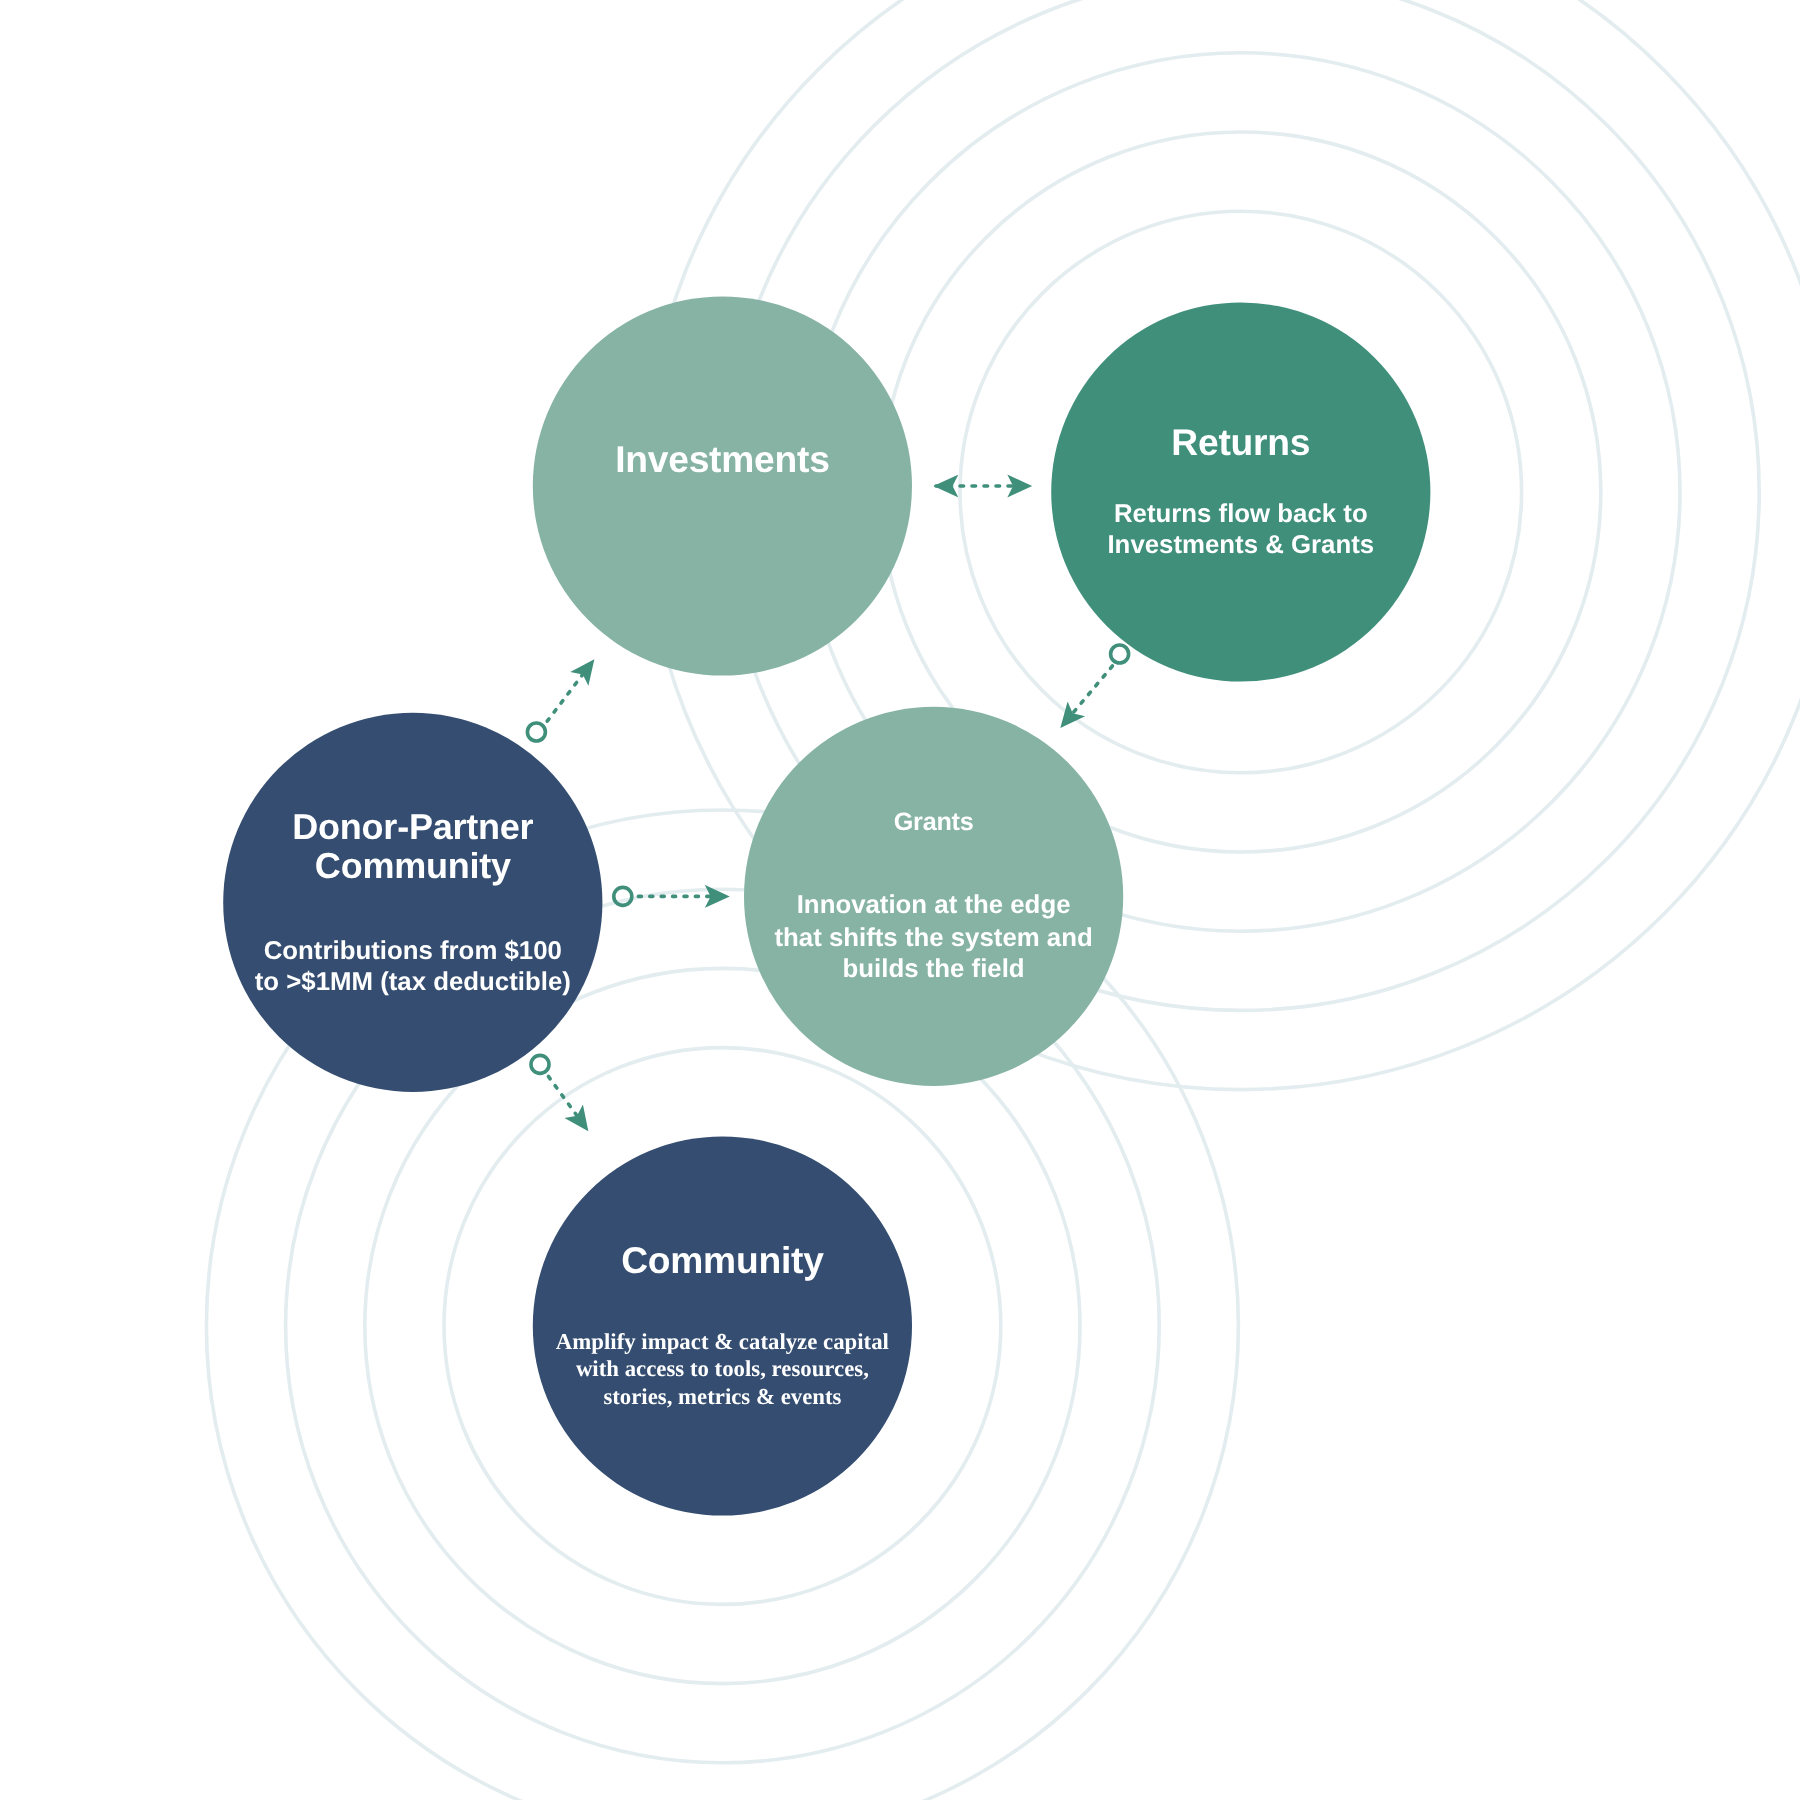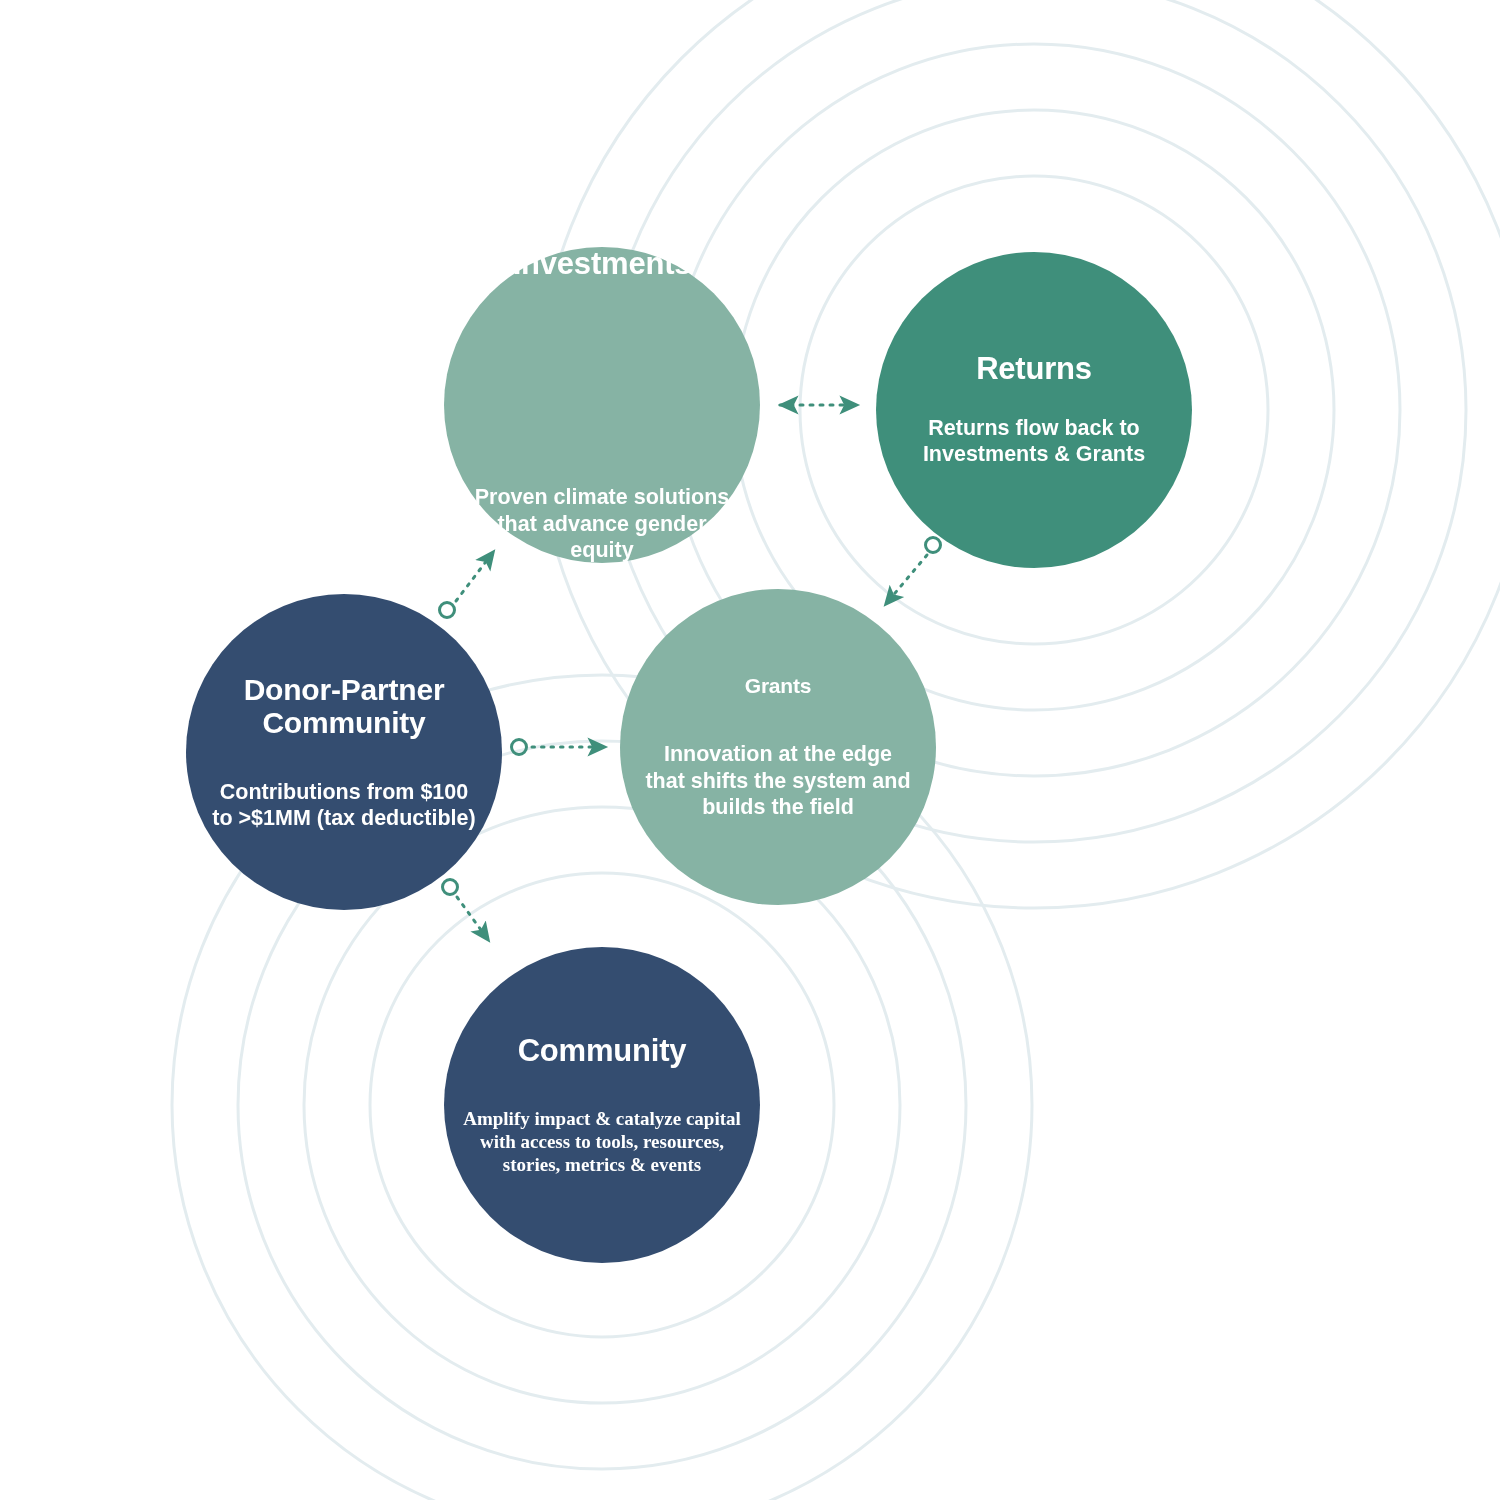--- a/index.html
+++ b/index.html
@@ -58,21 +58,21 @@
     line-height: 1.12;
     color: #ffffff;
   }
   .node-desc {
     font-weight: bold;
     line-height: 1.22;
     color: #ffffff;
   }
   
   .n-investments {
-    left: 444px; top: 247px; width: 316px; height: 316px; justify-content: space-between;
+    left: 444px; top: 247px; width: 316px; height: 316px;
   }
   .n-investments .node-title { font-size: 31px; margin-bottom: 44px; }
   .n-investments .node-desc  { font-size: 21.5px; width: 262px; }
 
   .n-returns {
     left: 876px; top: 252px; width: 316px; height: 316px;
   }
   .n-returns .node-title { font-size: 31px; margin-bottom: 28px; }
   .n-returns .node-desc  { font-size: 21.5px; width: 272px; text-align: center; }
 
@@ -147,21 +147,20 @@
 
       <circle cx="933" cy="545" r="7.5" stroke-width="3" fill="none"></circle>
       <line x1="927" y1="555" x2="885" y2="605" stroke-width="3" stroke-dasharray="2.5 7" stroke-linecap="round" marker-end="url(#arrowEnd)"></line>
     </g>
   </svg>
 
   <div class="node-label-layer">
 
     <div class="node n-investments">
       <div class="node-title">Investments</div>
-      <div class="node-desc">Proven climate solutions that advance gender equity</div>
     </div>
 
     <div class="node n-returns">
       <div class="node-title">Returns</div>
       <div class="node-desc">Returns flow back to Investments &amp; Grants</div>
     </div>
 
     <div class="node n-donor">
       <div class="node-title">Donor-Partner Community</div>
       <div class="node-desc">Contributions from $100 to &gt;$1MM (tax deductible)</div>

